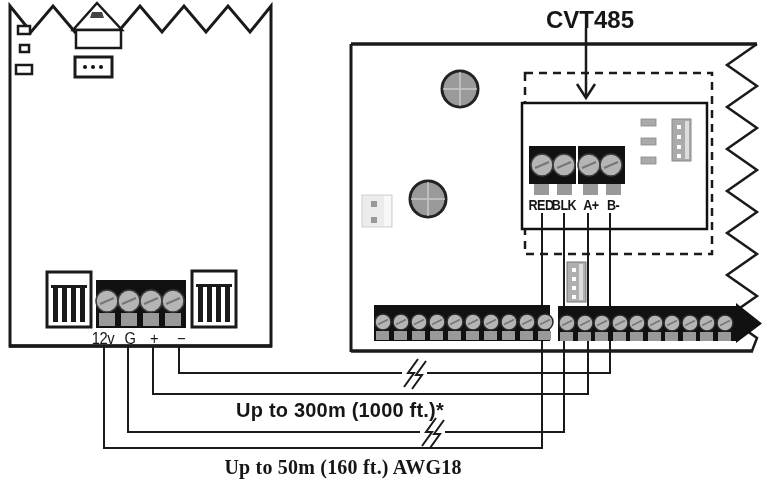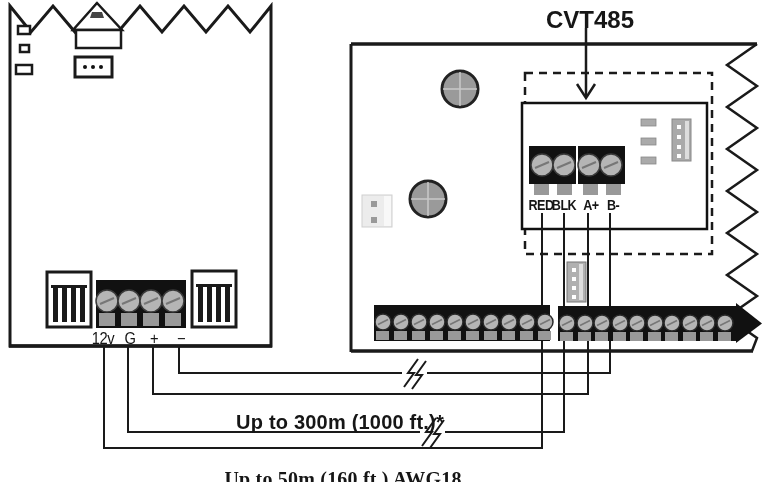--- a/index.html
+++ b/index.html
@@ -5,21 +5,21 @@
   html,body{margin:0;padding:0;background:#fff;}
   .canvas{
     position:relative;width:766px;height:482px;background:#ffffff;
     font-family:"Liberation Sans",sans-serif;color:#1a1a1a;overflow:hidden;
   }
   .canvas svg{position:absolute;left:0;top:0;}
   .lbl{position:absolute;white-space:nowrap;color:#161616;}
   .mod-title{font-size:24px;font-weight:bold;letter-spacing:0px;}
   .term-lbl{font-size:16px;letter-spacing:-0.5px;transform:translateX(-50%) scaleX(.92);}
   .modterm-lbl{font-size:14px;font-weight:bold;letter-spacing:-0.6px;transform:translateX(-50%) scaleX(.9);}
-  .dist{font-size:20px;font-weight:bold;letter-spacing:0.2px;transform:translateX(-50%);margin-top:12px;}
+  .dist{font-size:20px;font-weight:bold;letter-spacing:0.2px;transform:translateX(-50%);}
 </style>
 </head>
 <body>
 
 <div class="canvas">
 
 <svg width="766" height="486" viewBox="0 0 766 486">
   <defs>
     <g id="screwL">
       <circle r="11" fill="#b5b5b5" stroke="#3a3a3a" stroke-width="1.5"></circle>

